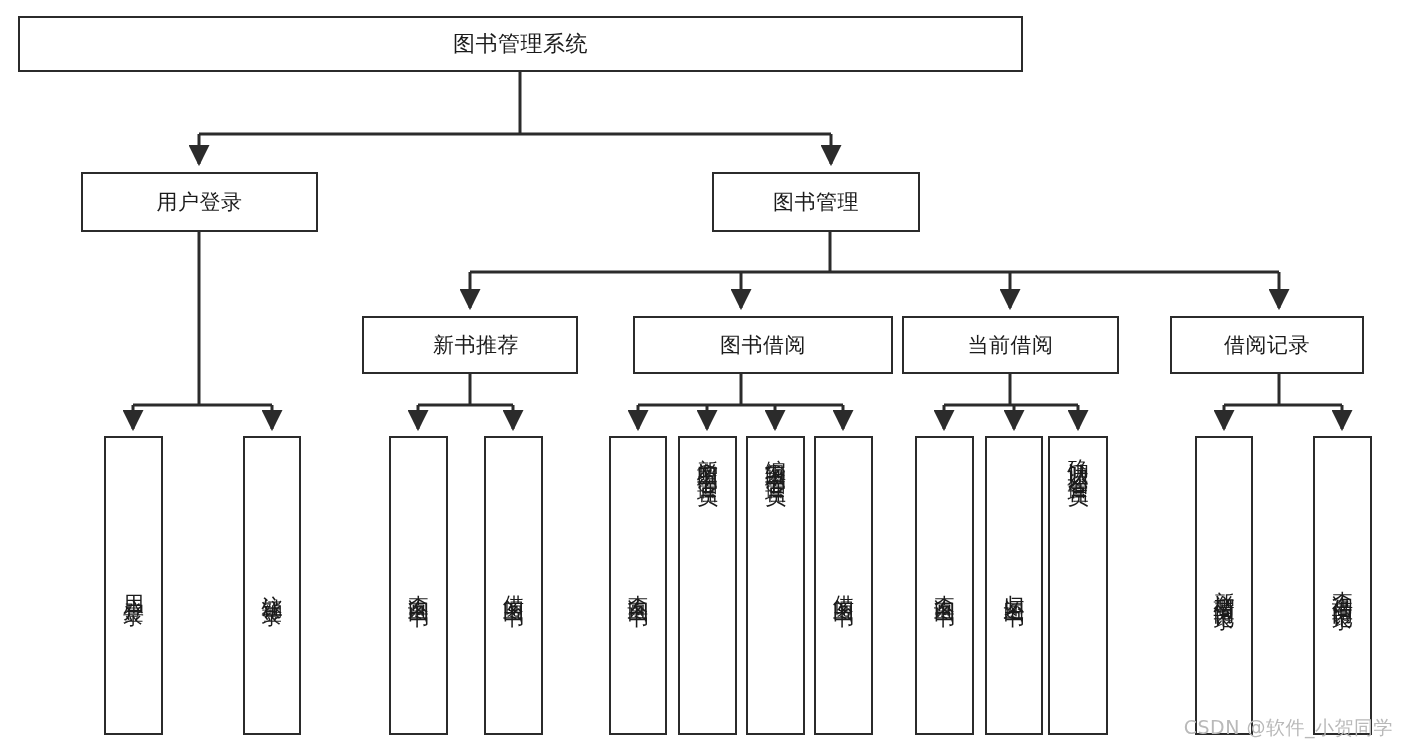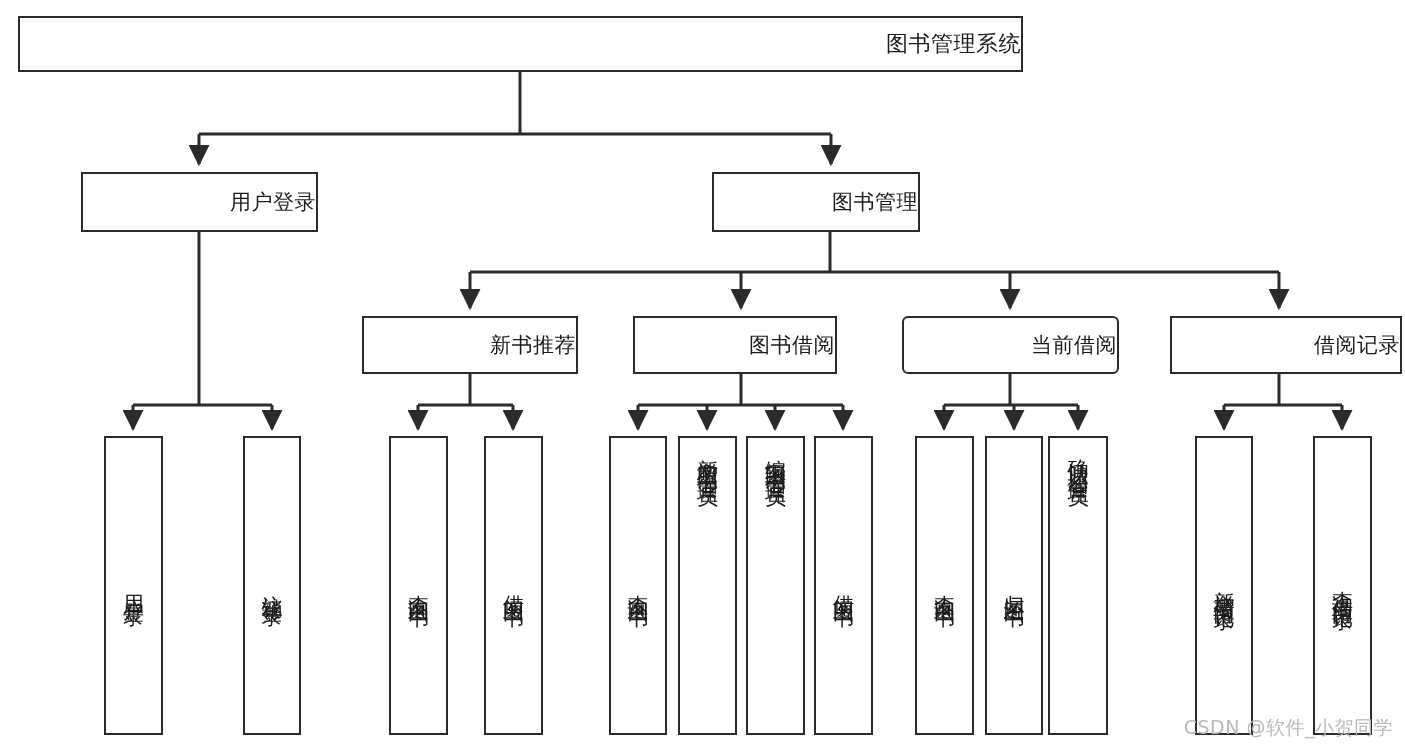--- a/index.html
+++ b/index.html
@@ -25,21 +25,21 @@
     height: 747px;
     pointer-events: none;
   }
   .node {
     position: absolute;
     box-sizing: border-box;
     border: 2px solid #2b2b2b;
     background: #ffffff;
     display: flex;
     align-items: center;
-    justify-content: flex-end;
+    justify-content: center;
     color: #1b1b1b;
   }
   .node .lbl {
     display: block;
     text-align: center;
     line-height: 1.18;
     white-space: nowrap;
   }
   .node.horiz .lbl {
     font-size: 21px;
@@ -138,27 +138,27 @@
   <div class="node horiz" style="left:81px; top:172px; width:237px; height:60px;">
     <span class="lbl">用户登录</span>
   </div>
   <div class="node horiz" style="left:712px; top:172px; width:208px; height:60px;">
     <span class="lbl">图书管理</span>
   </div>
 
   <div class="node horiz" style="left:362px; top:316px; width:216px; height:58px;padding-left:12px;">
     <span class="lbl">新书推荐</span>
   </div>
-  <div class="node horiz" style="left:633px; top:316px; width:204px; height:58px;">
+  <div class="node horiz" style="left:633px; top:316px; width:260px; height:58px;">
     <span class="lbl">图书借阅</span>
   </div>
-  <div class="node horiz" style="left:902px; top:316px; width:217px; height:58px;border-radius:6px;">
+  <div class="node horiz" style="left:902px; top:316px; width:217px; height:58px;">
     <span class="lbl">当前借阅</span>
   </div>
-  <div class="node horiz" style="left:1170px; top:316px; width:232px; height:58px;">
+  <div class="node horiz" style="left:1170px; top:316px; width:194px; height:58px;">
     <span class="lbl">借阅记录</span>
   </div>
 
   <div class="node vert mid" style="left:104px; top:436px; width:59px; height:299px;">
     <span class="lbl">用户登录</span>
   </div>
   <div class="node vert mid" style="left:243px; top:436px; width:58px; height:299px;">
     <span class="lbl">注销登录</span>
   </div>
 

